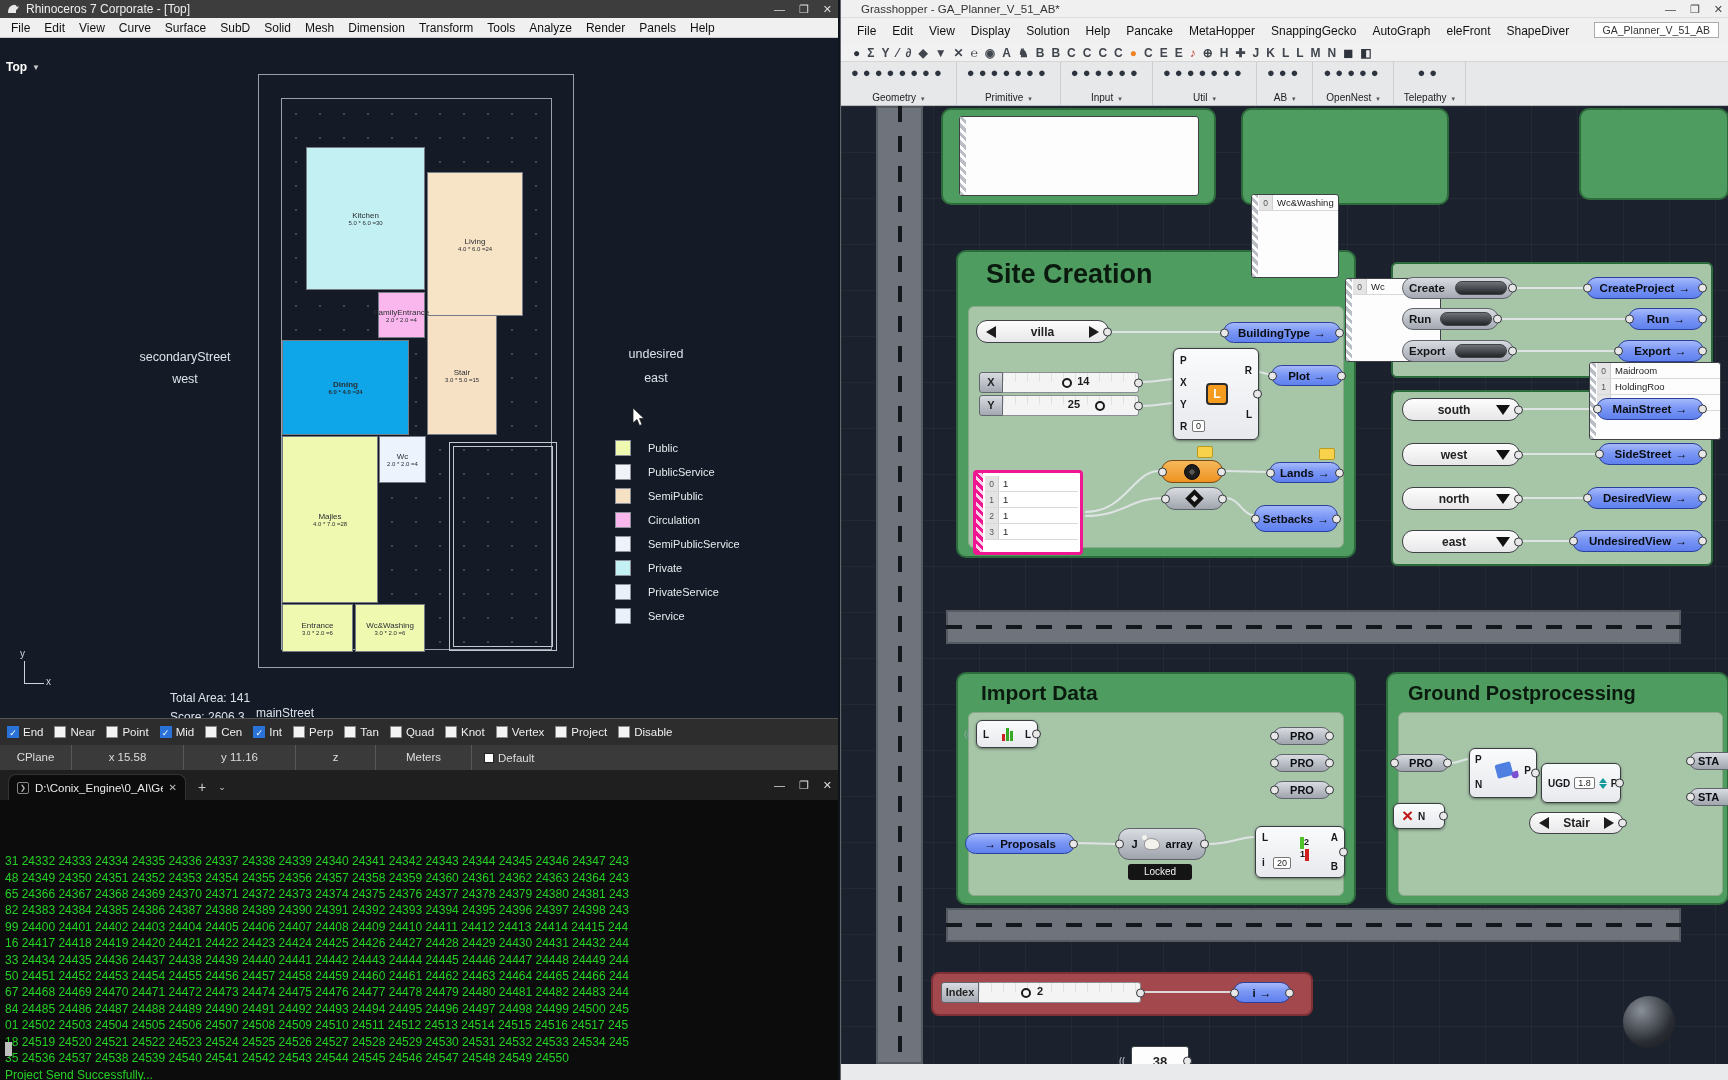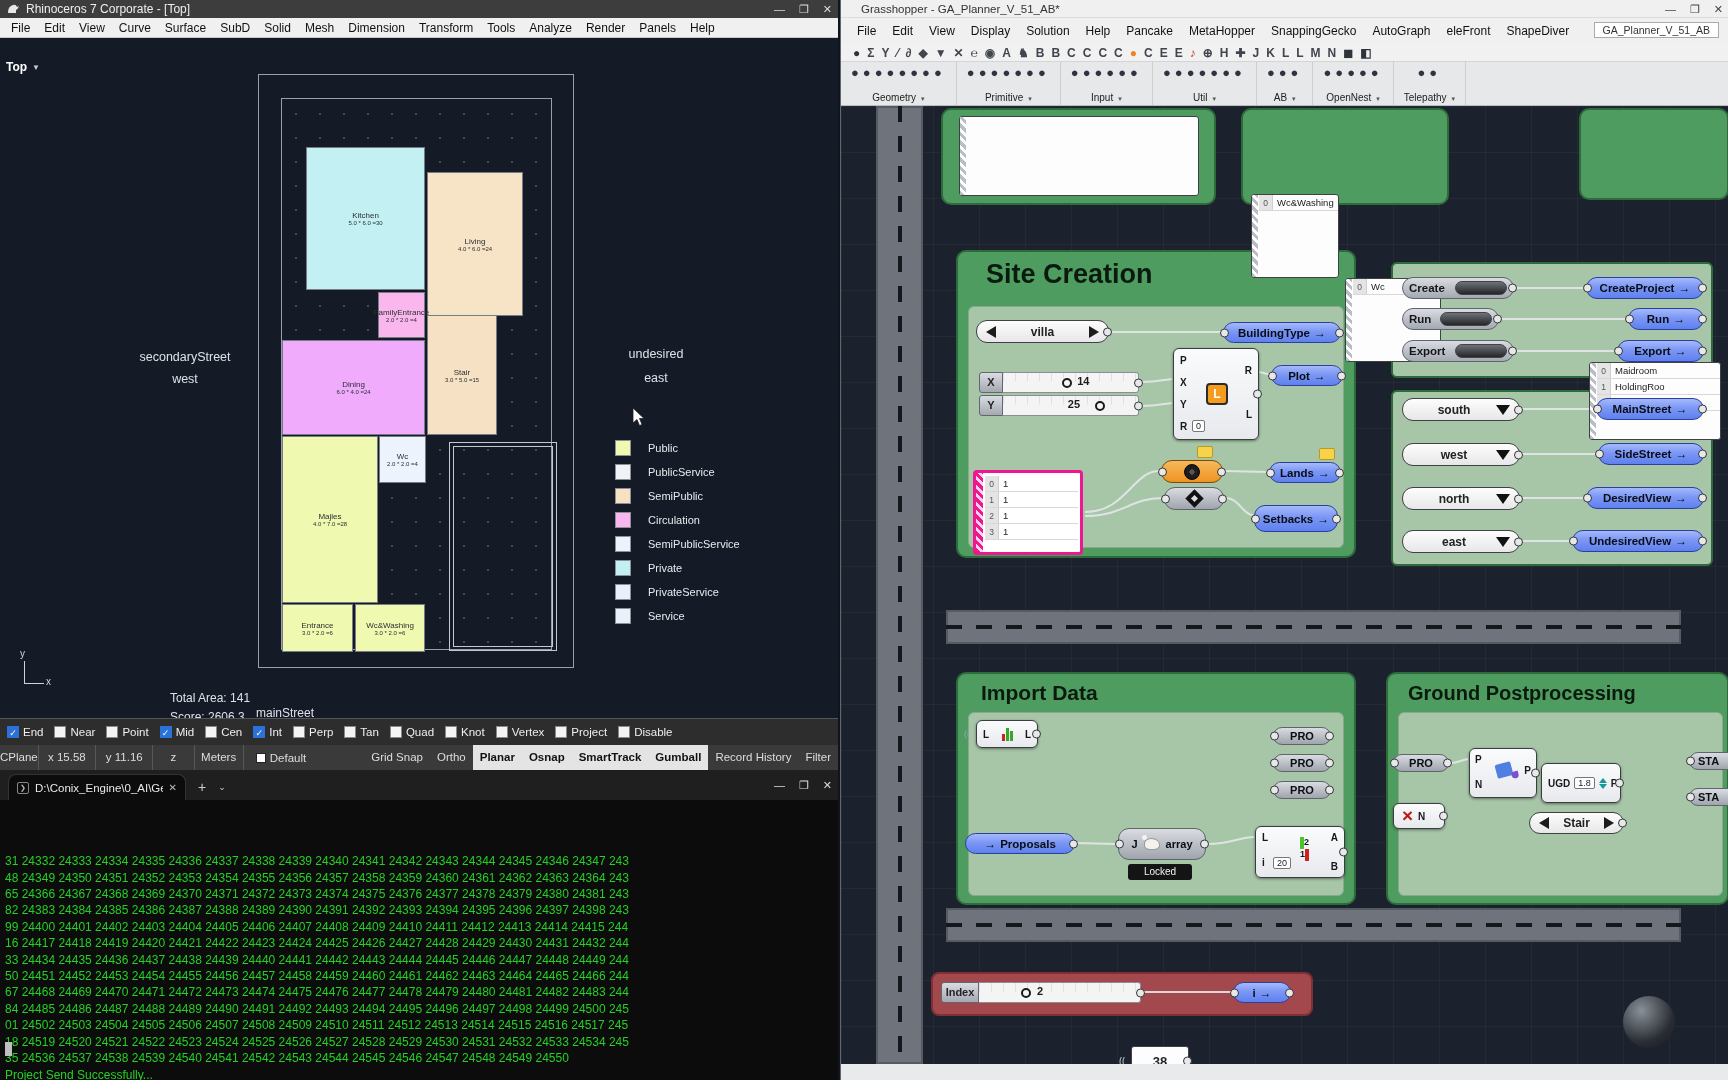--- a/index.html
+++ b/index.html
@@ -171,21 +171,21 @@
           <div class="room" style="left: 427px; top: 114px; width: 96px; height: 144px; background: rgb(247, 227, 197);">
             <div class="nm">Living</div>
             <div class="dm">4.0 * 6.0 =24</div>
           </div>
 
           <div class="room" style="left: 378px; top: 234px; width: 47px; height: 46px; background: rgb(249, 183, 238);">
             <div class="nm">FamilyEntrance</div>
             <div class="dm">2.0 * 2.0 =4</div>
           </div>
 
-          <div class="room" style="left: 282px; top: 282px; width: 143px; height: 95px; background: #f0abfc;">
+          <div class="room" style="left: 282px; top: 282px; width: 127px; height: 95px; background: #0ea5e9; font-weight: bold;">
             <div class="nm">Dining</div>
             <div class="dm">6.0 * 4.0 =24</div>
           </div>
 
           <div class="room" style="left: 427px; top: 257px; width: 70px; height: 120px; background: rgb(246, 225, 196);">
             <div class="nm">Stair</div>
             <div class="dm">3.0 * 5.0 =15</div>
           </div>
 
           <div class="room" style="left: 379px; top: 378px; width: 47px; height: 47px; background: rgb(237, 243, 252);">
@@ -347,31 +347,20 @@
     <div class="rh-status abs">
       <span class="st-cell" style="width:72px">CPlane</span>
       <span class="st-cell" style="width:112px">x 15.58</span>
       <span class="st-cell" style="width:112px">y 11.16</span>
       <span class="st-cell" style="width:80px">z</span>
       <span class="st-cell" style="width:96px">Meters</span>
       <span class="st-layer">
         <span class="chip"></span>
         <span>Default</span>
       </span>
-      <span class="st-toggles">
-
-      <span class="tg" data-on="false">Grid Snap</span>
-          <span class="tg" data-on="false">Ortho</span>
-          <span class="tg" data-on="true">Planar</span>
-          <span class="tg" data-on="true">Osnap</span>
-          <span class="tg" data-on="true">SmartTrack</span>
-          <span class="tg" data-on="true">Gumball</span>
-          <span class="tg" data-on="false">Record History</span>
-          <span class="tg" data-on="false">Filter</span>
-        </span>
     </div>
   </div>
 
   <div id="term" class="abs">
     <div class="term-bar abs">
       <div class="term-tab">
         <span class="term-ico">❯</span>
         <span class="ttl">D:\Conix_Engine\0_AI\Genetic</span>
         <span class="term-x">✕</span>
       </div>

